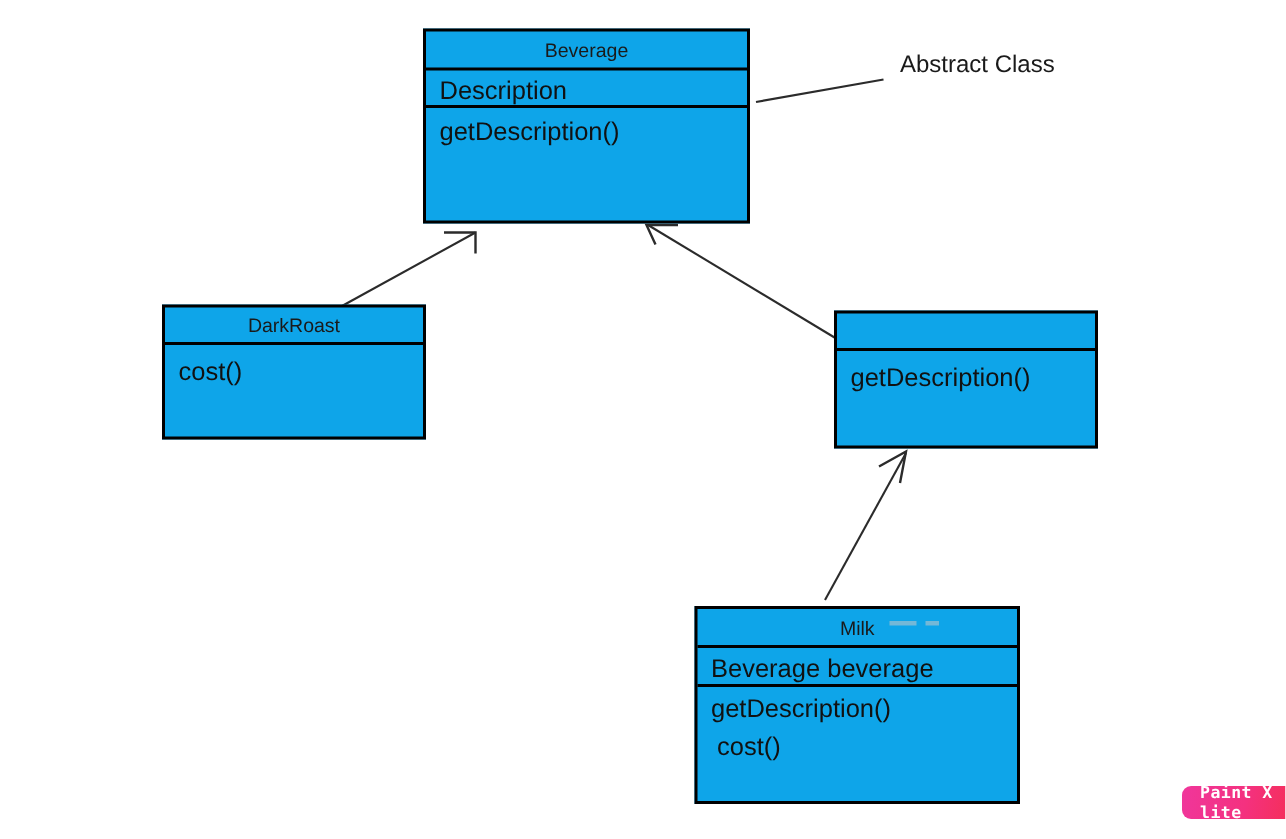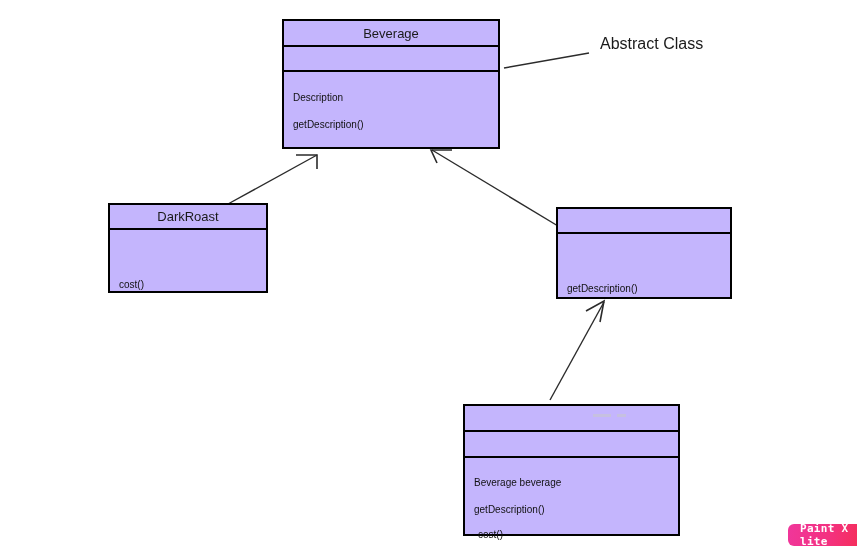--- a/index.html
+++ b/index.html
@@ -14,44 +14,43 @@
     position: relative;
     width: 857px;
     height: 559px;
     background: #ffffff;
     overflow: hidden;
   }
   .uml-box {
     position: absolute;
     box-sizing: border-box;
     border: 2px solid #000000;
-    background: #c4b5fd;
+    background: #0ea5e9;
   }
   .uml-title {
     position: absolute;
     left: 0;
     right: 0;
     text-align: center;
     font-size: 13px;
     color: #1a1a1a;
     white-space: nowrap;
   }
   .uml-divider {
     position: absolute;
     left: 0;
     right: 0;
     height: 0;
     border-top: 2px solid #000000;
   }
   .uml-row {
     position: absolute;
-    font-size: 10px;
+    font-size: 17px;
     color: #111111;
     white-space: nowrap;
-    margin-top: 41px;
   }
   .annotation {
     position: absolute;
     font-size: 16px;
     color: #1a1a1a;
     white-space: nowrap;
   }
   .smudge {
     position: absolute;
     background: #c9c9c9;
@@ -130,32 +129,33 @@
   </svg>
 
   <div class="uml-box" style="left:282px; top:19px; width:218px; height:130px;">
     <div class="uml-title" style="top:5px;">Beverage</div>
     <div class="uml-divider" style="top:24px;"></div>
     <div class="uml-row" style="left:9px; top:30px;">Description</div>
     <div class="uml-divider" style="top:49px;"></div>
     <div class="uml-row" style="left:9px; top:57px;">getDescription()</div>
   </div>
 
-  <div class="uml-box" style="left:108px; top:203px; width:160px; height:90px;">
+  <div class="uml-box" style="left:108px; top:203px; width:176px; height:90px;">
     <div class="uml-title" style="top:4px;">DarkRoast</div>
     <div class="uml-divider" style="top:23px;"></div>
     <div class="uml-row" style="left:9px; top:33px;">cost()</div>
   </div>
 
   <div class="uml-box" style="left:556px; top:207px; width:176px; height:92px;">
     <div class="uml-divider" style="top:23px;"></div>
     <div class="uml-row" style="left:9px; top:33px;">getDescription()</div>
   </div>
 
   <div class="uml-box" style="left:463px; top:404px; width:217px; height:132px;">
+    <div class="uml-title" style="top:5px;">Milk</div>
     <div class="smudge" style="left:128px; top:8px; width:18px; height:3px;"></div>
     <div class="smudge" style="left:152px; top:8px; width:9px; height:3px;"></div>
     <div class="uml-divider" style="top:24px;"></div>
     <div class="uml-row" style="left:9px; top:30px;text-align:right;">Beverage beverage</div>
     <div class="uml-divider" style="top:50px;"></div>
     <div class="uml-row" style="left:9px; top:57px;">getDescription()</div>
     <div class="uml-row" style="left:13px; top:82px;">cost()</div>
   </div>
 
   <div class="annotation" style="left:600px; top:35px;">Abstract Class</div>

